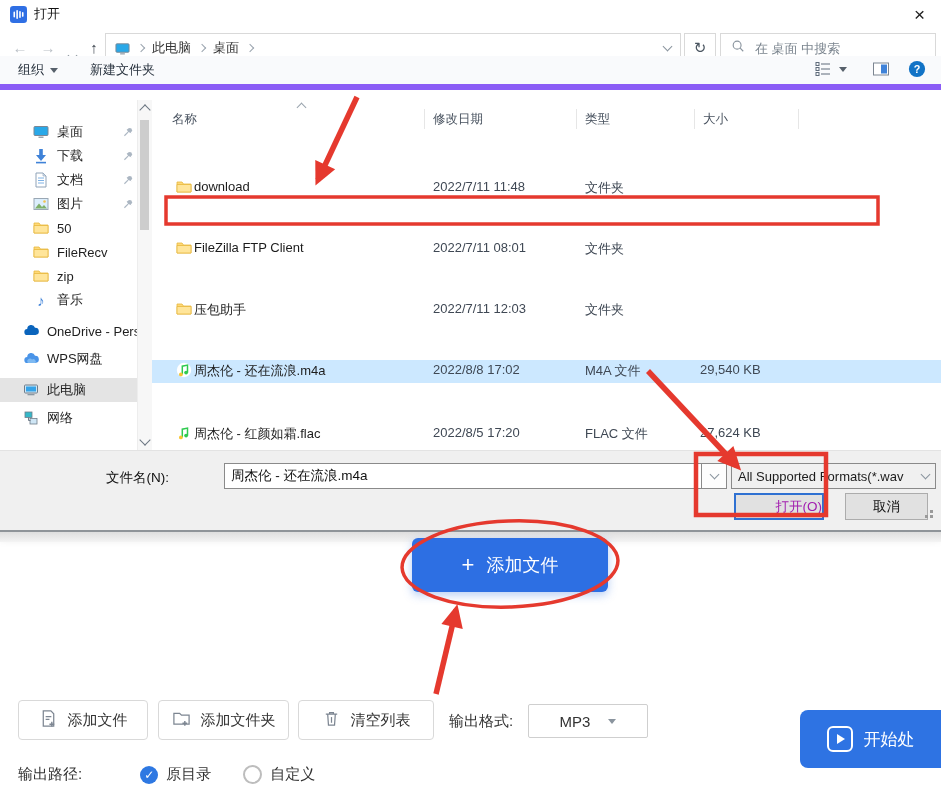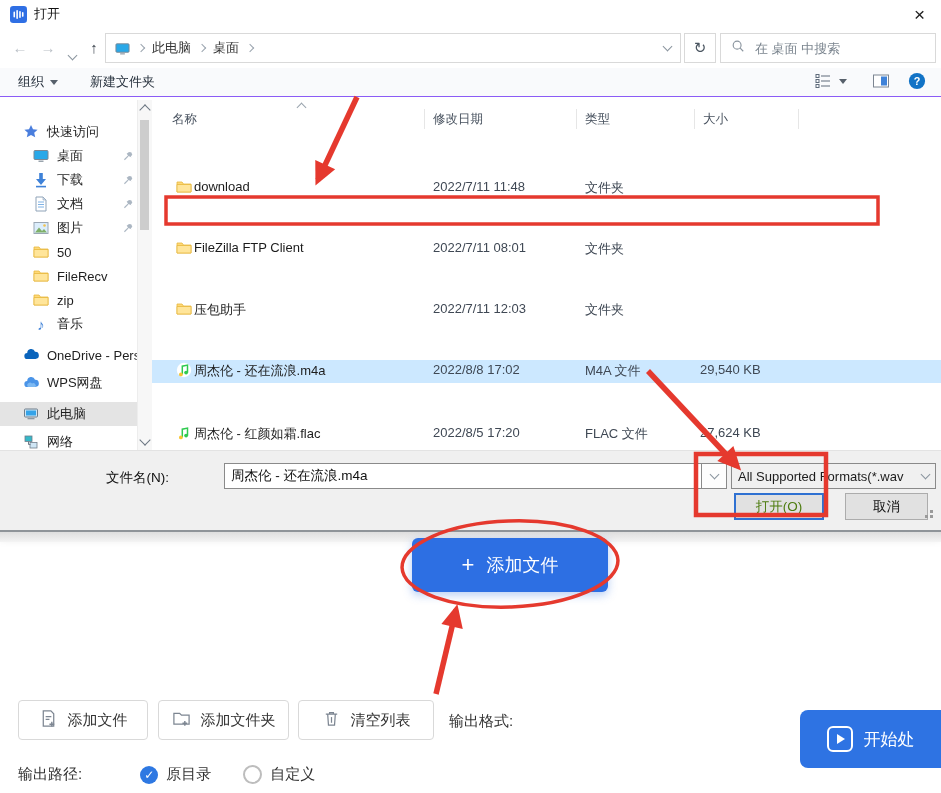--- a/index.html
+++ b/index.html
@@ -22,21 +22,21 @@
   .addr-icon{width:15px;height:15px;display:inline-flex;}
   .addr-icon svg{width:100%;height:100%;}
   .addr-spacer{flex:1;}
   .refreshbox{position:absolute;left:684px;top:3px;width:32px;height:30px;border:1px solid #d9d9d9;box-sizing:border-box;
     display:flex;align-items:center;justify-content:center;font-size:15px;color:#4a5560;background:#fff;}
   .searchbox{position:absolute;left:720px;top:3px;width:216px;height:30px;border:1px solid #d9d9d9;box-sizing:border-box;
     display:flex;align-items:center;gap:8px;padding:0 10px;background:#fff;}
   .searchbox svg{width:14px;height:14px;flex:none;}
   .searchbox input{border:none;outline:none;flex:1;font-size:13px;color:#333;font-family:inherit;background:transparent;min-width:0;}
   .searchbox input::placeholder{color:#7a848e;}
-  .cmdbar{position:absolute;left:0;top:68px;right:0;height:28px;background:#f9fafc;border-bottom:1px solid #8b5cf6;
+  .cmdbar{position:absolute;left:0;top:56px;right:0;height:28px;background:#f9fafc;border-bottom:6px solid #8b5cf6;
     font-size:13px;color:#27313d;}
   .cmditem{position:absolute;top:5px;display:flex;align-items:center;gap:6px;}
   .tri{width:0;height:0;border-left:4px solid transparent;border-right:4px solid transparent;border-top:5px solid #57606b;display:inline-block;}
   .cmdicon{position:absolute;top:4px;width:18px;height:18px;}
   .cmdicon svg{width:18px;height:18px;}
   
   .main{position:absolute;left:0;top:100px;width:941px;height:350px;overflow:hidden;}
   .sidebar{position:absolute;left:0;top:0;width:152px;height:350px;overflow:hidden;}
   .sb-list{position:absolute;left:0;top:20px;right:14px;}
   .sb-item{height:24px;display:flex;align-items:center;font-size:13px;color:#1f1f1f;white-space:nowrap;overflow:hidden;}
@@ -70,21 +70,21 @@
   .fpanel{position:absolute;left:0;top:450px;right:0;height:80px;background:#f0f0f0;border-top:1px solid #e3e3e3;box-sizing:border-box;}
   .fn-label{position:absolute;left:106px;top:18px;font-size:13.5px;color:#111;}
   .fn-input{position:absolute;left:224px;top:12px;width:478px;height:26px;box-sizing:border-box;border:1px solid #8a8a8a;
     background:#fff;font-size:13.5px;font-family:inherit;color:#111;padding:0 6px;outline:none;}
   .fn-drop{position:absolute;left:701px;top:12px;width:26px;height:26px;box-sizing:border-box;border:1px solid #8a8a8a;background:#fdfdfd;
     display:flex;align-items:center;justify-content:center;}
   .fmt-select{position:absolute;left:731px;top:12px;width:205px;height:26px;box-sizing:border-box;border:1px solid #8a8a8a;background:#f0f0f0;
     display:flex;align-items:center;font-size:13px;color:#1c1c1c;padding:0 6px;white-space:nowrap;overflow:hidden;}
   .fmt-select .chev{margin-left:auto;flex:none;}
   .btn-open{position:absolute;left:734px;top:42px;width:90px;height:27px;box-sizing:border-box;background:#e1e1e1;border:2px solid #2f71d2;
-    font-size:13.5px;color:#4d7c0f;display:flex;align-items:center;justify-content:center;}
+    font-size:13.5px;color:#a21caf;display:flex;align-items:center;justify-content:flex-end;}
   .btn-cancel{position:absolute;left:845px;top:42px;width:83px;height:27px;box-sizing:border-box;background:#e1e1e1;border:1px solid #acacac;
     font-size:13.5px;color:#111;display:flex;align-items:center;justify-content:center;}
   .grip{position:absolute;left:925px;top:64px;width:3px;height:3px;background:#9a9a9a;box-shadow:5px 0 #9a9a9a,5px -5px #9a9a9a;}
   
   .app-strip{position:absolute;left:0;top:532px;width:941px;height:10px;background:linear-gradient(#dedede,#f4f4f4);}
   .btn-addfile-primary{position:absolute;left:412px;top:538px;width:196px;height:54px;border-radius:6px;background:#2d6fe3;
     color:#fff;display:flex;align-items:center;justify-content:center;gap:12px;font-size:18px;box-shadow:0 3px 10px rgba(46,111,224,.35);}
   .plus{font-size:22px;font-weight:400;line-height:1;}
   .tbtn{position:absolute;top:700px;height:40px;box-sizing:border-box;border:1px solid #d9d9d9;border-radius:4px;background:#fff;
     display:flex;align-items:center;justify-content:center;gap:10px;font-size:15px;color:#333;}
@@ -178,28 +178,20 @@
       <span class="cmdicon" style="left:908px"><svg viewBox="0 0 20 20">
             <circle cx="10" cy="10" r="9" fill="#1273c6"></circle>
             <text x="10" y="14.5" text-anchor="middle" font-size="12" fill="#fff" font-family="Liberation Sans,sans-serif" font-weight="bold">?</text>
           </svg></span>
     </div>
 
     <div class="main">
 
       <div class="sidebar">
         <div class="sb-list">
-          <div class="sb-item lv0">
-            <span class="sb-ic">
-                <svg viewBox="0 0 16 16">
-                  <path d="M8 1l2 4.2 4.6.5-3.4 3.1 1 4.5L8 11l-4.2 2.3 1-4.5L1.4 5.7 6 5.2z" fill="#4a7edd"></path>
-                </svg>
-              </span>
-            <span>快速访问</span>
-          </div>
           <div class="sb-item lv1">
             <span class="sb-ic">
                 <svg viewBox="0 0 16 16">
                   <rect x="1" y="2.5" width="14" height="9" rx="1" fill="#29a8e8" stroke="#7b8794" stroke-width="1"></rect>
                   <rect x="5.5" y="12.5" width="5" height="1.5" fill="#9aa4ad"></rect>
                 </svg>
               </span>
             <span>桌面</span>
             <span class="sb-pin"><svg viewBox="0 0 16 16">
                   <circle cx="10.3" cy="5.7" r="3.1" fill="#97a5b4"></circle>
@@ -442,20 +434,24 @@
   </div>
   <div class="tbtn" style="left:298px;width:136px">
     <span><svg viewBox="0 0 20 20" fill="none" stroke="#7c8591" stroke-width="1.3">
           <path d="M4 5.5h12M8 5.5V3.8h4v1.7M6 5.5l.8 11.5h6.4L14 5.5"></path>
           <path d="M10 8.5v6"></path>
         </svg></span>
     <span>清空列表</span>
   </div>
 
   <span class="outfmt-label">输出格式:</span>
+  <div class="outfmt-select">
+    <span>MP3</span>
+    <span class="tri"></span>
+  </div>
 
   <div class="btn-start">
     <span class="play-sq">
         <span class="play-tri"></span>
       </span>
     <span>开始处</span>
   </div>
 
   <div class="outpath">
     <span>输出路径:</span>

